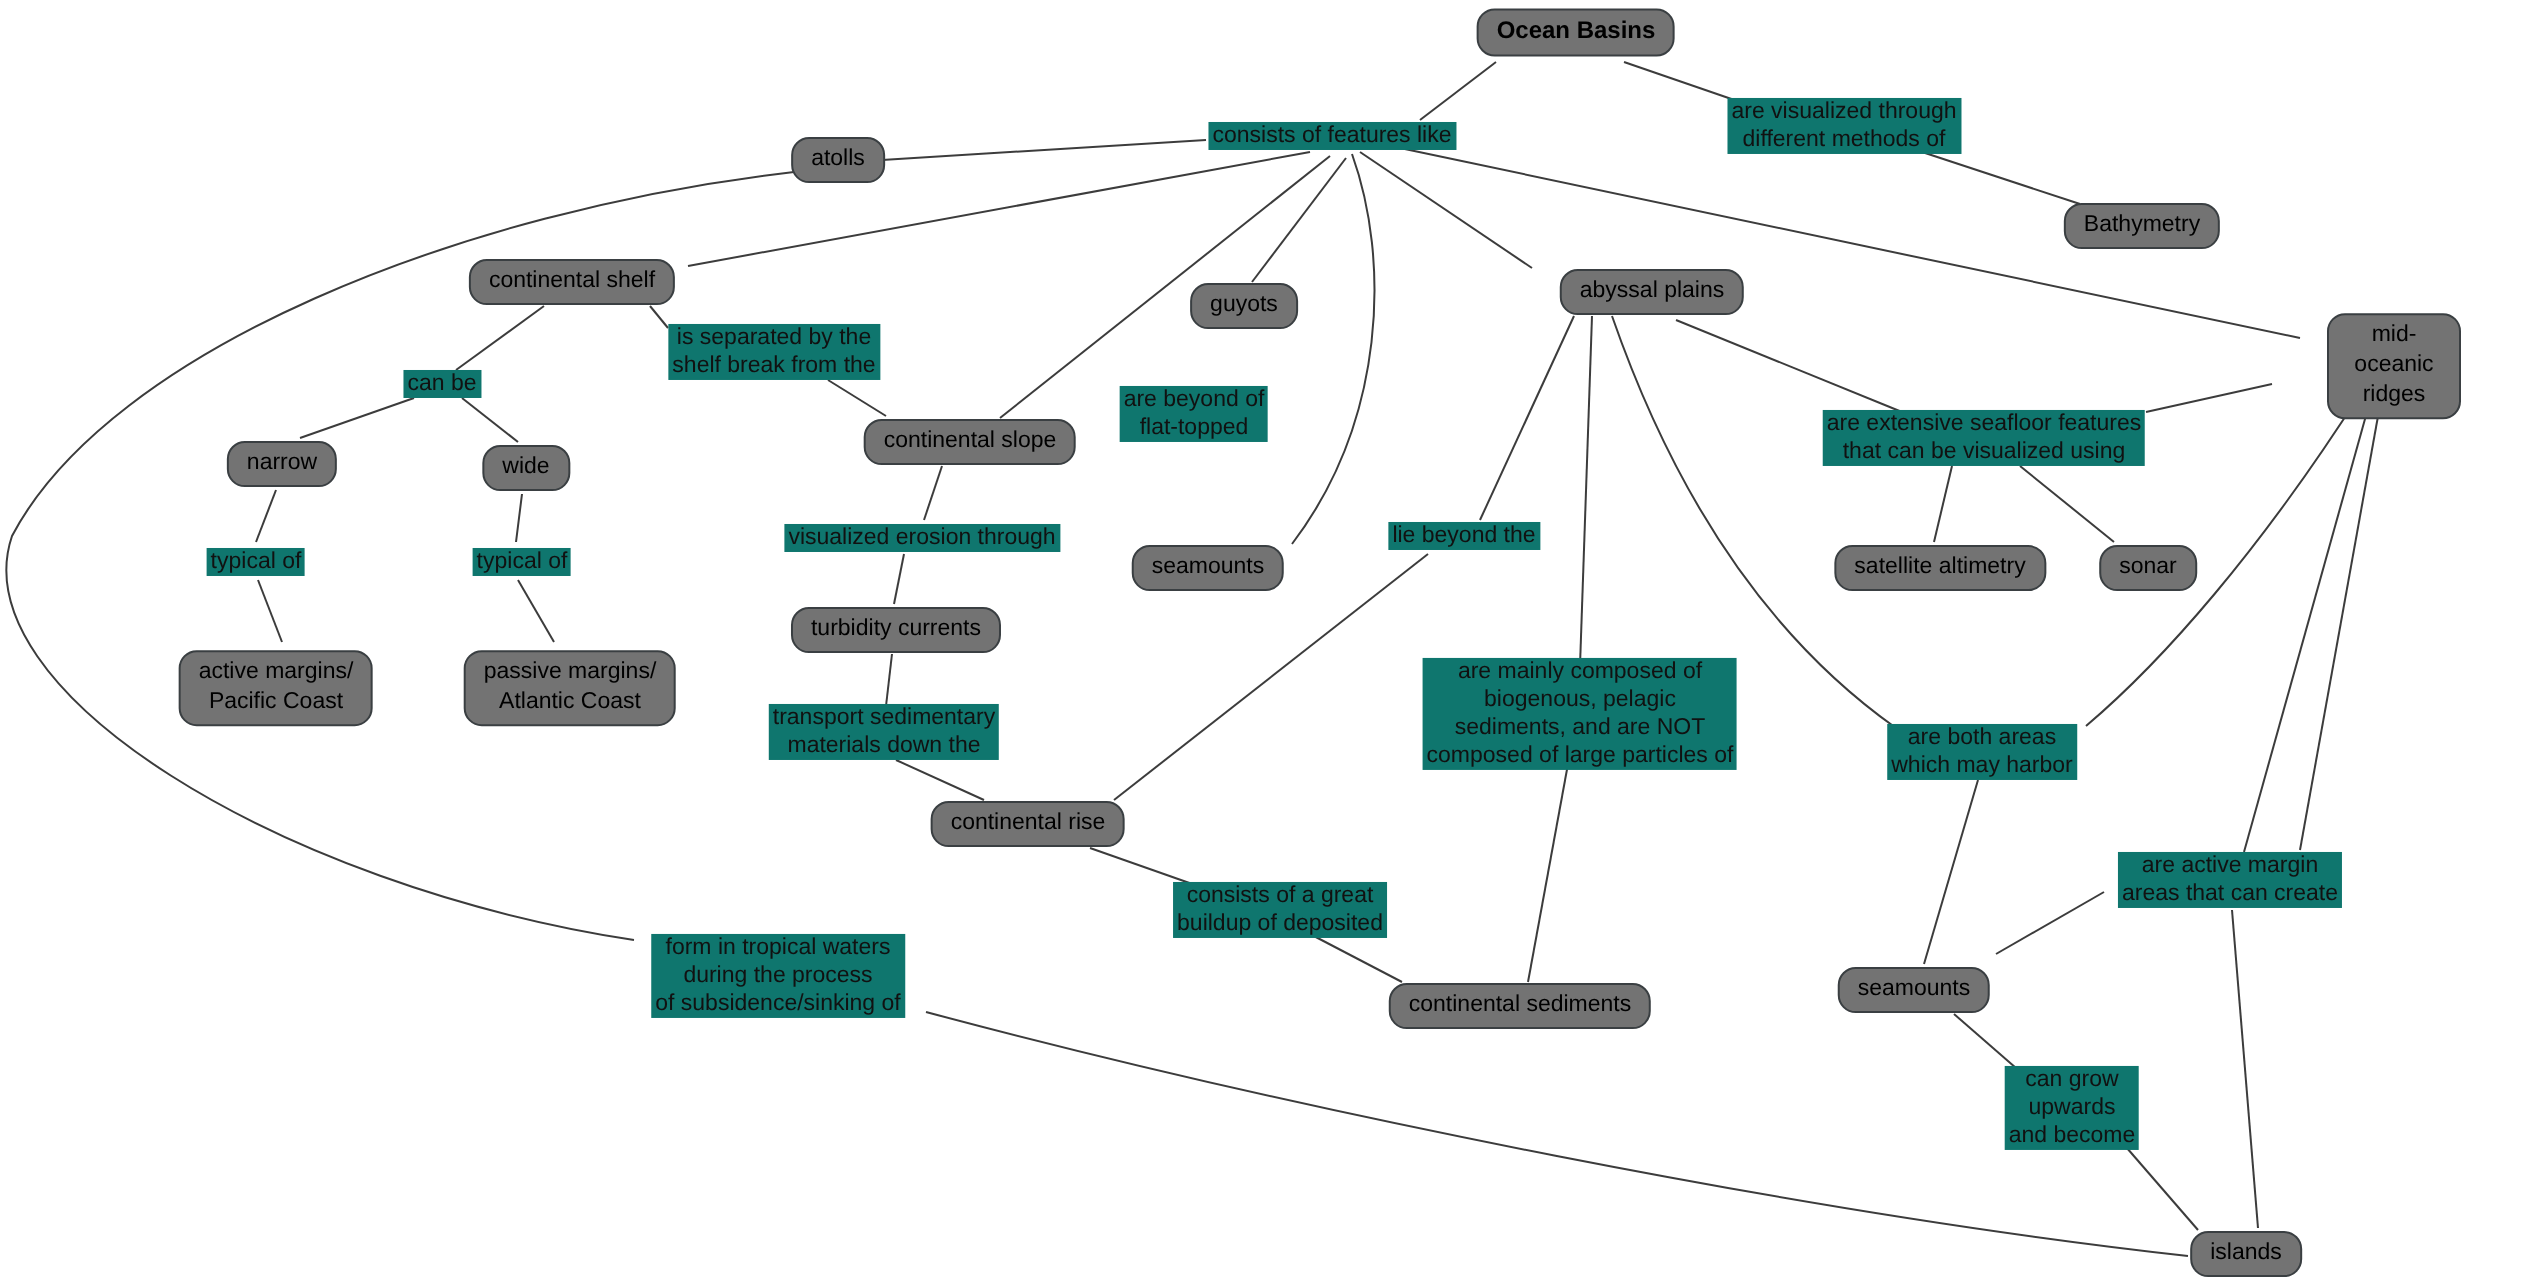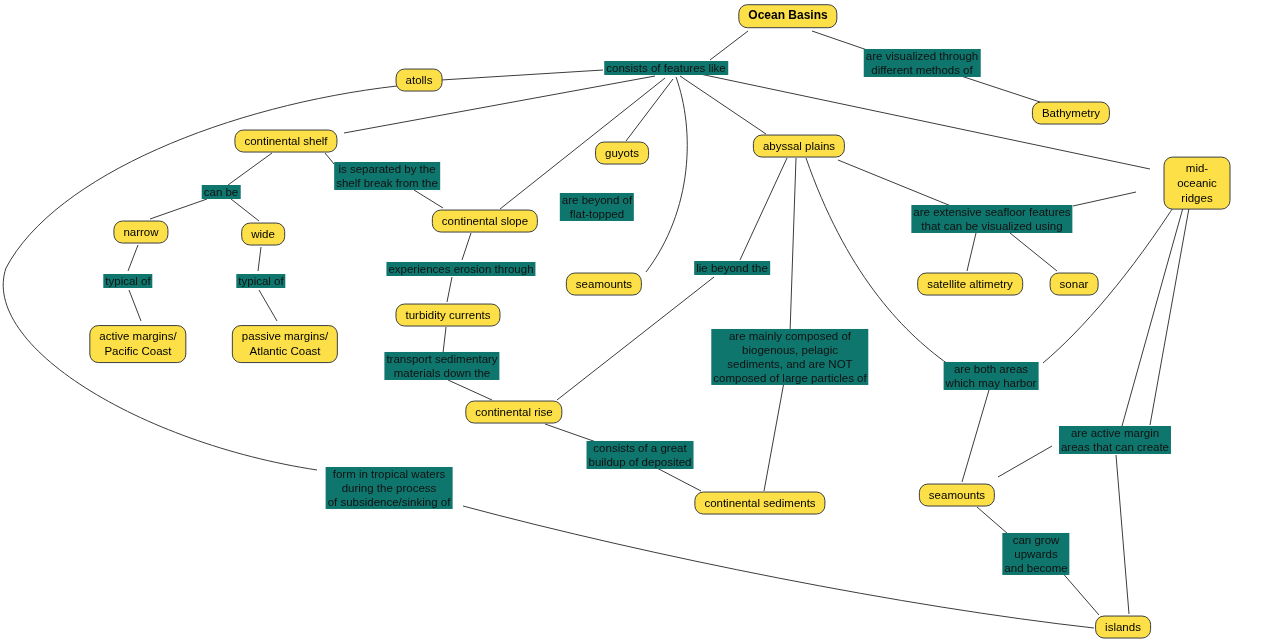--- a/index.html
+++ b/index.html
@@ -5,21 +5,21 @@
   html,body { margin:0; padding:0; background:#ffffff; }
   .canvas {
     position:relative; width:1264px; height:643px; overflow:hidden;
     background:#ffffff;
     font-family:"Liberation Sans","DejaVu Sans",sans-serif;
   }
   svg.edges { position:absolute; left:0; top:0; }
   svg.edges path { stroke:#3c3c3c; stroke-width:1; fill:none; }
   .concept {
     position:absolute; transform:translate(-50%,-50%);
-    background:#fde047; border:1px solid #3a3f42; border-radius:9px;
+    background:#737373; border:1px solid #3a3f42; border-radius:9px;
     padding:3px 9px; font-size:11.5px; color:#000000;
     white-space:pre-line; text-align:center; line-height:1.3;
   }
   .concept.root { font-weight:bold; border-width:1.5px; font-size:12px; }
   .phrase {
     position:absolute; transform:translate(-50%,-50%);
     background:#0f766e; font-size:11.5px; color:#111111;
     white-space:pre-line; text-align:center; line-height:1.22; padding:0 2px;
   }
 </style>
@@ -78,21 +78,21 @@
   <div class="phrase" style="left:666px;top:68px">consists of features like</div>
   <div class="phrase" style="left:922px;top:63px">are visualized through
 different methods of</div>
   <div class="phrase" style="left:387px;top:176px">is separated by the
 shelf break from the</div>
   <div class="phrase" style="left:221px;top:192px">can be</div>
   <div class="phrase" style="left:597px;top:207px">are beyond of
 flat-topped</div>
   <div class="phrase" style="left:128px;top:281px">typical of</div>
   <div class="phrase" style="left:261px;top:281px">typical of</div>
-  <div class="phrase" style="left:461px;top:269px">experiences erosion through</div>
+  <div class="phrase" style="left:461px;top:269px">visualized erosion through</div>
   <div class="phrase" style="left:732px;top:268px">lie beyond the</div>
   <div class="phrase" style="left:992px;top:219px">are extensive seafloor features
 that can be visualized using</div>
   <div class="phrase" style="left:442px;top:366px">transport sedimentary
 materials down the</div>
   <div class="phrase" style="left:790px;top:357px">are mainly composed of
 biogenous, pelagic
 sediments, and are NOT
 composed of large particles of</div>
   <div class="phrase" style="left:991px;top:376px">are both areas
@@ -106,21 +106,21 @@
 of subsidence/sinking of</div>
   <div class="phrase" style="left:1036px;top:554px">can grow
 upwards
 and become</div>
 
   <div class="concept root" style="left:788px;top:16px">Ocean Basins</div>
   <div class="concept" style="left:419px;top:80px">atolls</div>
   <div class="concept" style="left:1071px;top:113px">Bathymetry</div>
   <div class="concept" style="left:286px;top:141px">continental shelf</div>
   <div class="concept" style="left:622px;top:153px">guyots</div>
-  <div class="concept" style="left:799px;top:146px">abyssal plains</div>
+  <div class="concept" style="left:826px;top:146px">abyssal plains</div>
   <div class="concept" style="left:1197px;top:183px">mid-oceanic ridges</div>
   <div class="concept" style="left:485px;top:221px">continental slope</div>
   <div class="concept" style="left:141px;top:232px">narrow</div>
   <div class="concept" style="left:263px;top:234px">wide</div>
   <div class="concept" style="left:604px;top:284px">seamounts</div>
   <div class="concept" style="left:970px;top:284px">satellite altimetry</div>
   <div class="concept" style="left:1074px;top:284px">sonar</div>
   <div class="concept" style="left:448px;top:315px">turbidity currents</div>
   <div class="concept" style="left:138px;top:344px">active margins/
 Pacific Coast</div>

